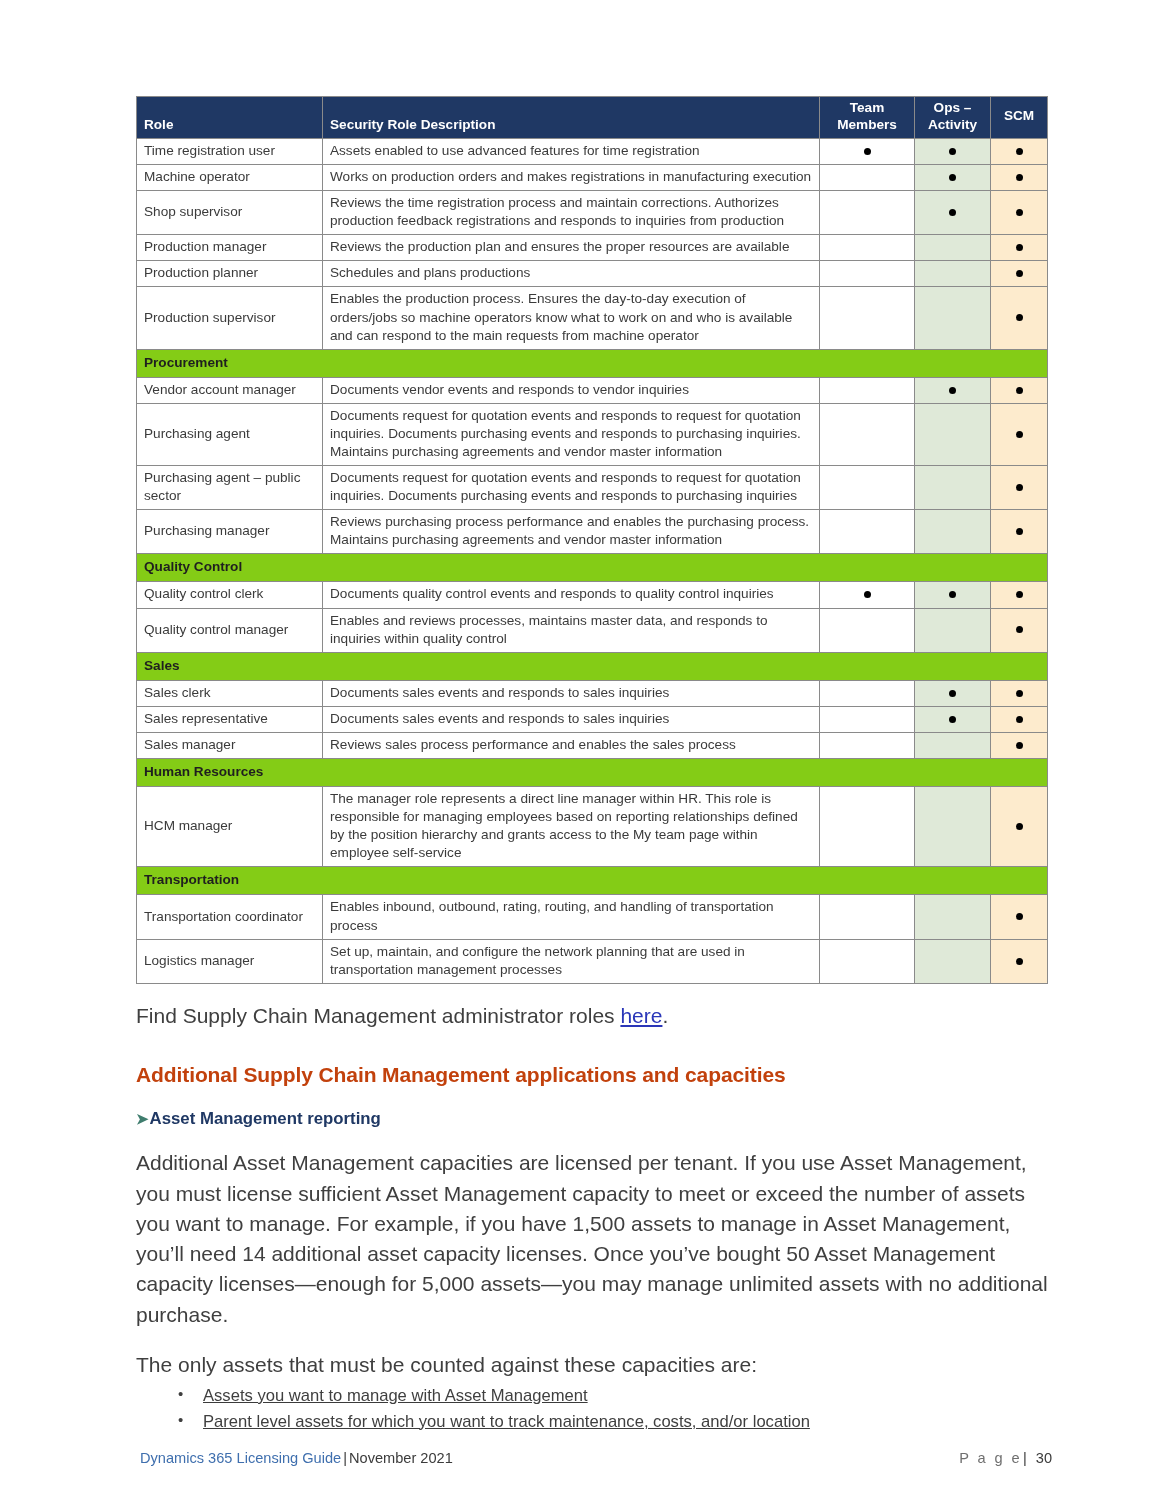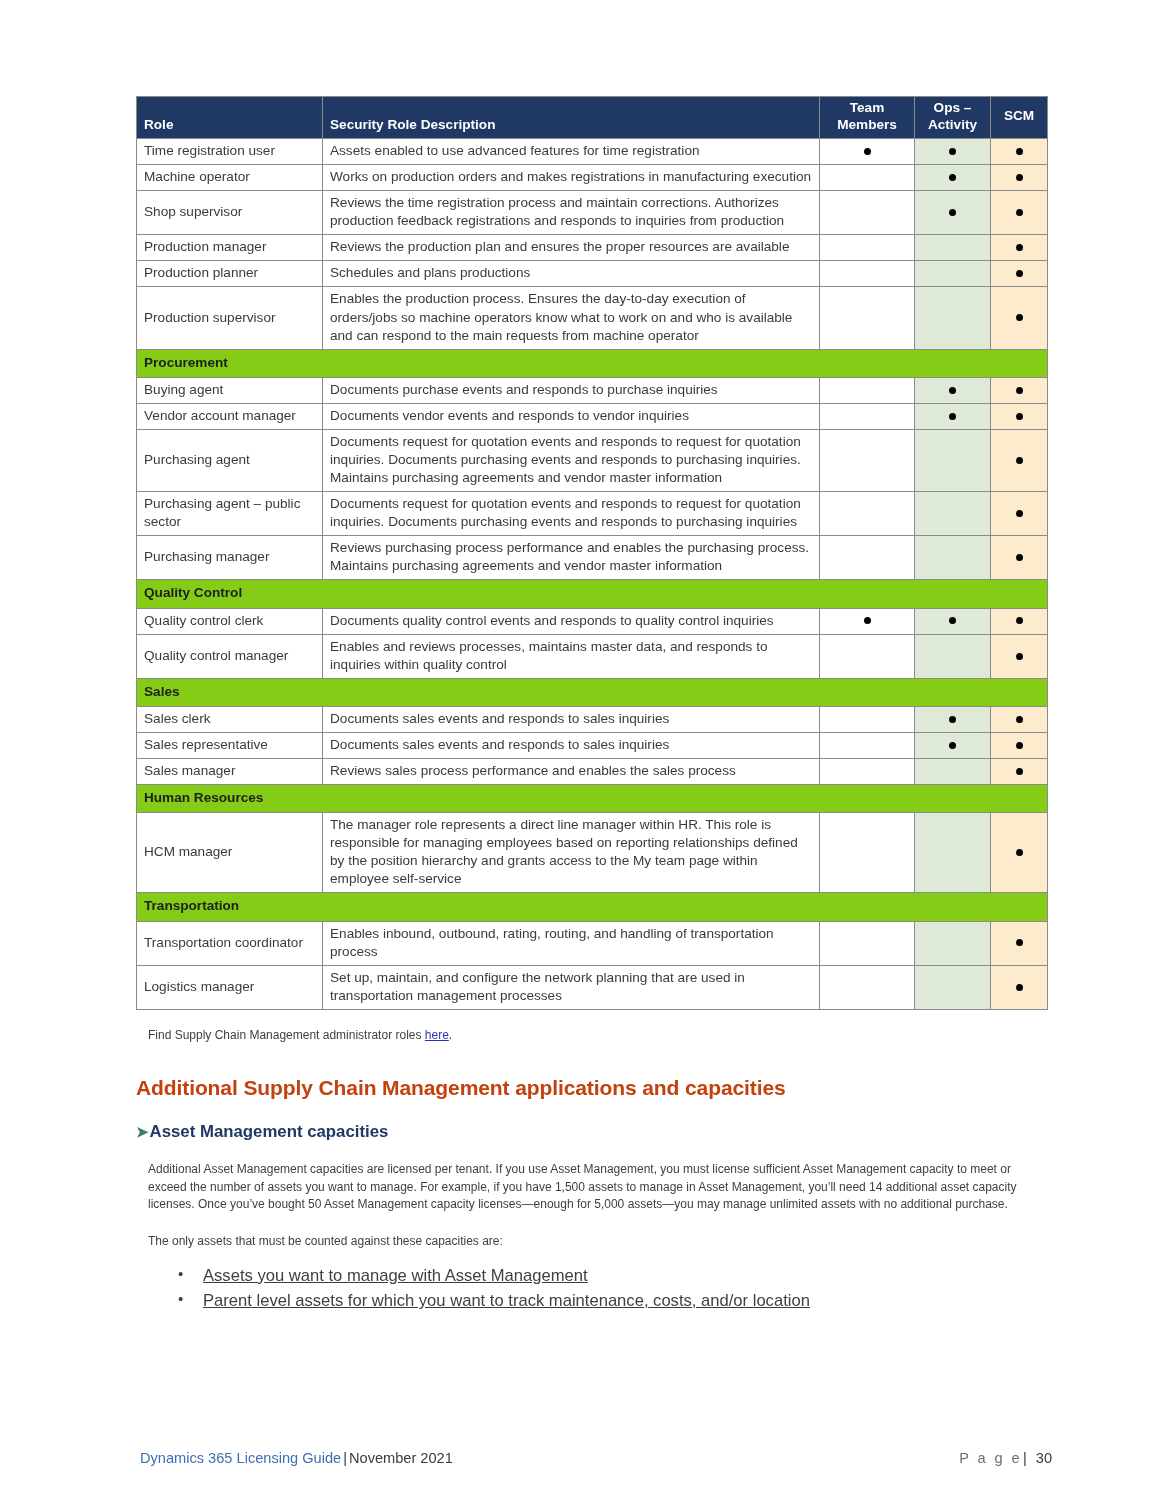--- a/index.html
+++ b/index.html
@@ -84,24 +84,24 @@
     width: 7px;
     height: 7px;
     border-radius: 50%;
     background: #000000;
     vertical-align: middle;
   }
   .dot.off { background: transparent; }
 
   
   .para {
-    font-size: 12px;
+    font-size: 21px;
     line-height: 1.44;
     color: #3f3f3f;
-    margin: 12px;
+    margin: 0;
   }
   .find-line {
     margin-top: 17px;
   }
   a.inline-link {
     color: #2a36b8;
     text-decoration: underline;
   }
 
   h2.heading {
@@ -243,27 +243,20 @@
           <td class="role">Production supervisor</td>
           <td class="desc">Enables the production process. Ensures the day-to-day execution of orders/jobs so machine operators know what to work on and who is available and can respond to the main requests from machine operator</td>
           <td class="mark col-team"><span class="dot off"></span></td>
           <td class="mark col-ops"><span class="dot off"></span></td>
           <td class="mark col-scm"><span class="dot"></span></td>
         </tr>
         <tr class="section">
           <td colspan="5">Procurement</td>
         </tr>
         <tr>
-          <td class="role">Buying agent</td>
-          <td class="desc">Documents purchase events and responds to purchase inquiries</td>
-          <td class="mark col-team"><span class="dot off"></span></td>
-          <td class="mark col-ops"><span class="dot"></span></td>
-          <td class="mark col-scm"><span class="dot"></span></td>
-        </tr>
-        <tr>
           <td class="role">Vendor account manager</td>
           <td class="desc">Documents vendor events and responds to vendor inquiries</td>
           <td class="mark col-team"><span class="dot off"></span></td>
           <td class="mark col-ops"><span class="dot"></span></td>
           <td class="mark col-scm"><span class="dot"></span></td>
         </tr>
         <tr>
           <td class="role">Purchasing agent</td>
           <td class="desc">Documents request for quotation events and responds to request for quotation inquiries. Documents purchasing events and responds to purchasing inquiries. Maintains purchasing agreements and vendor master information</td>
           <td class="mark col-team"><span class="dot off"></span></td>
@@ -354,21 +347,21 @@
         </tr>
       </tbody>
   </table>
 
   <p class="para find-line"><span>Find Supply Chain Management administrator roles </span><a class="inline-link" href="#">here</a><span>.</span></p>
 
   <h2 class="heading">Additional Supply Chain Management applications and capacities</h2>
 
   <h3 class="subheading">
     <span class="arrow-bullet">➤</span>
-    <span>Asset Management capacities</span>
+    <span>Asset Management reporting</span>
   </h3>
 
   <p class="para body-para">Additional Asset Management capacities are licensed per tenant. If you use Asset Management, you must license sufficient Asset Management capacity to meet or exceed the number of assets you want to manage. For example, if you have 1,500 assets to manage in Asset Management, you’ll need 14 additional asset capacity licenses. Once you’ve bought 50 Asset Management capacity licenses—enough for 5,000 assets—you may manage unlimited assets with no additional purchase.</p>
 
   <p class="para body-para2">The only assets that must be counted against these capacities are:</p>
 
   <ul class="assets" id="asset-bullets">
       <li>Assets you want to manage with Asset Management</li>
       <li>Parent level assets for which you want to track maintenance, costs, and/or location</li>
     </ul>

